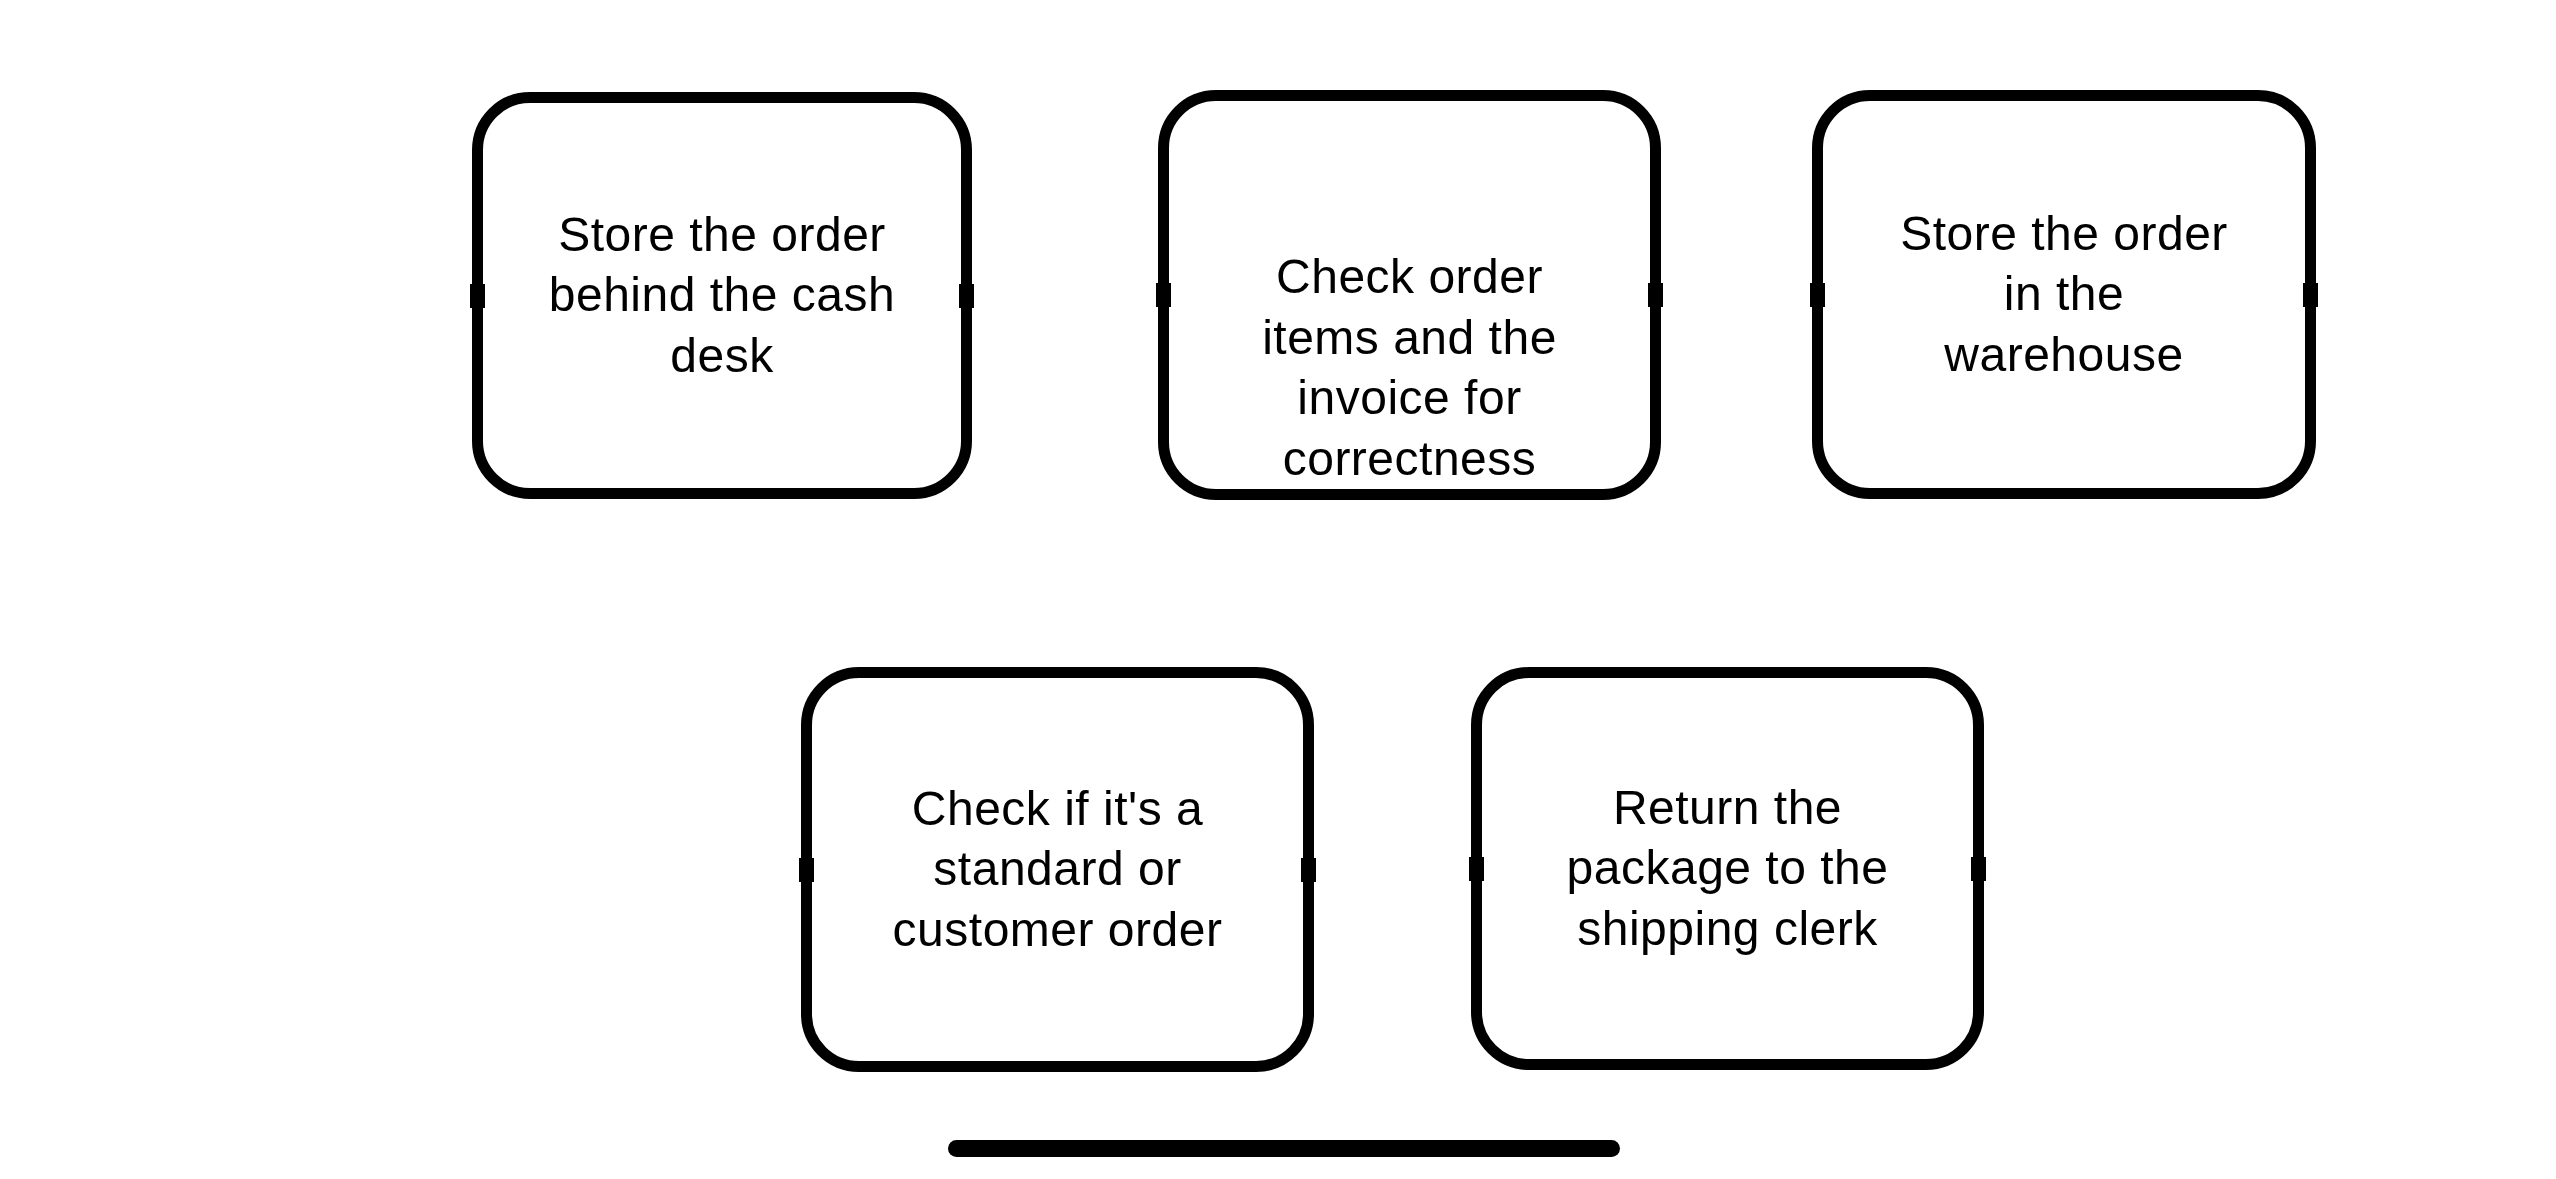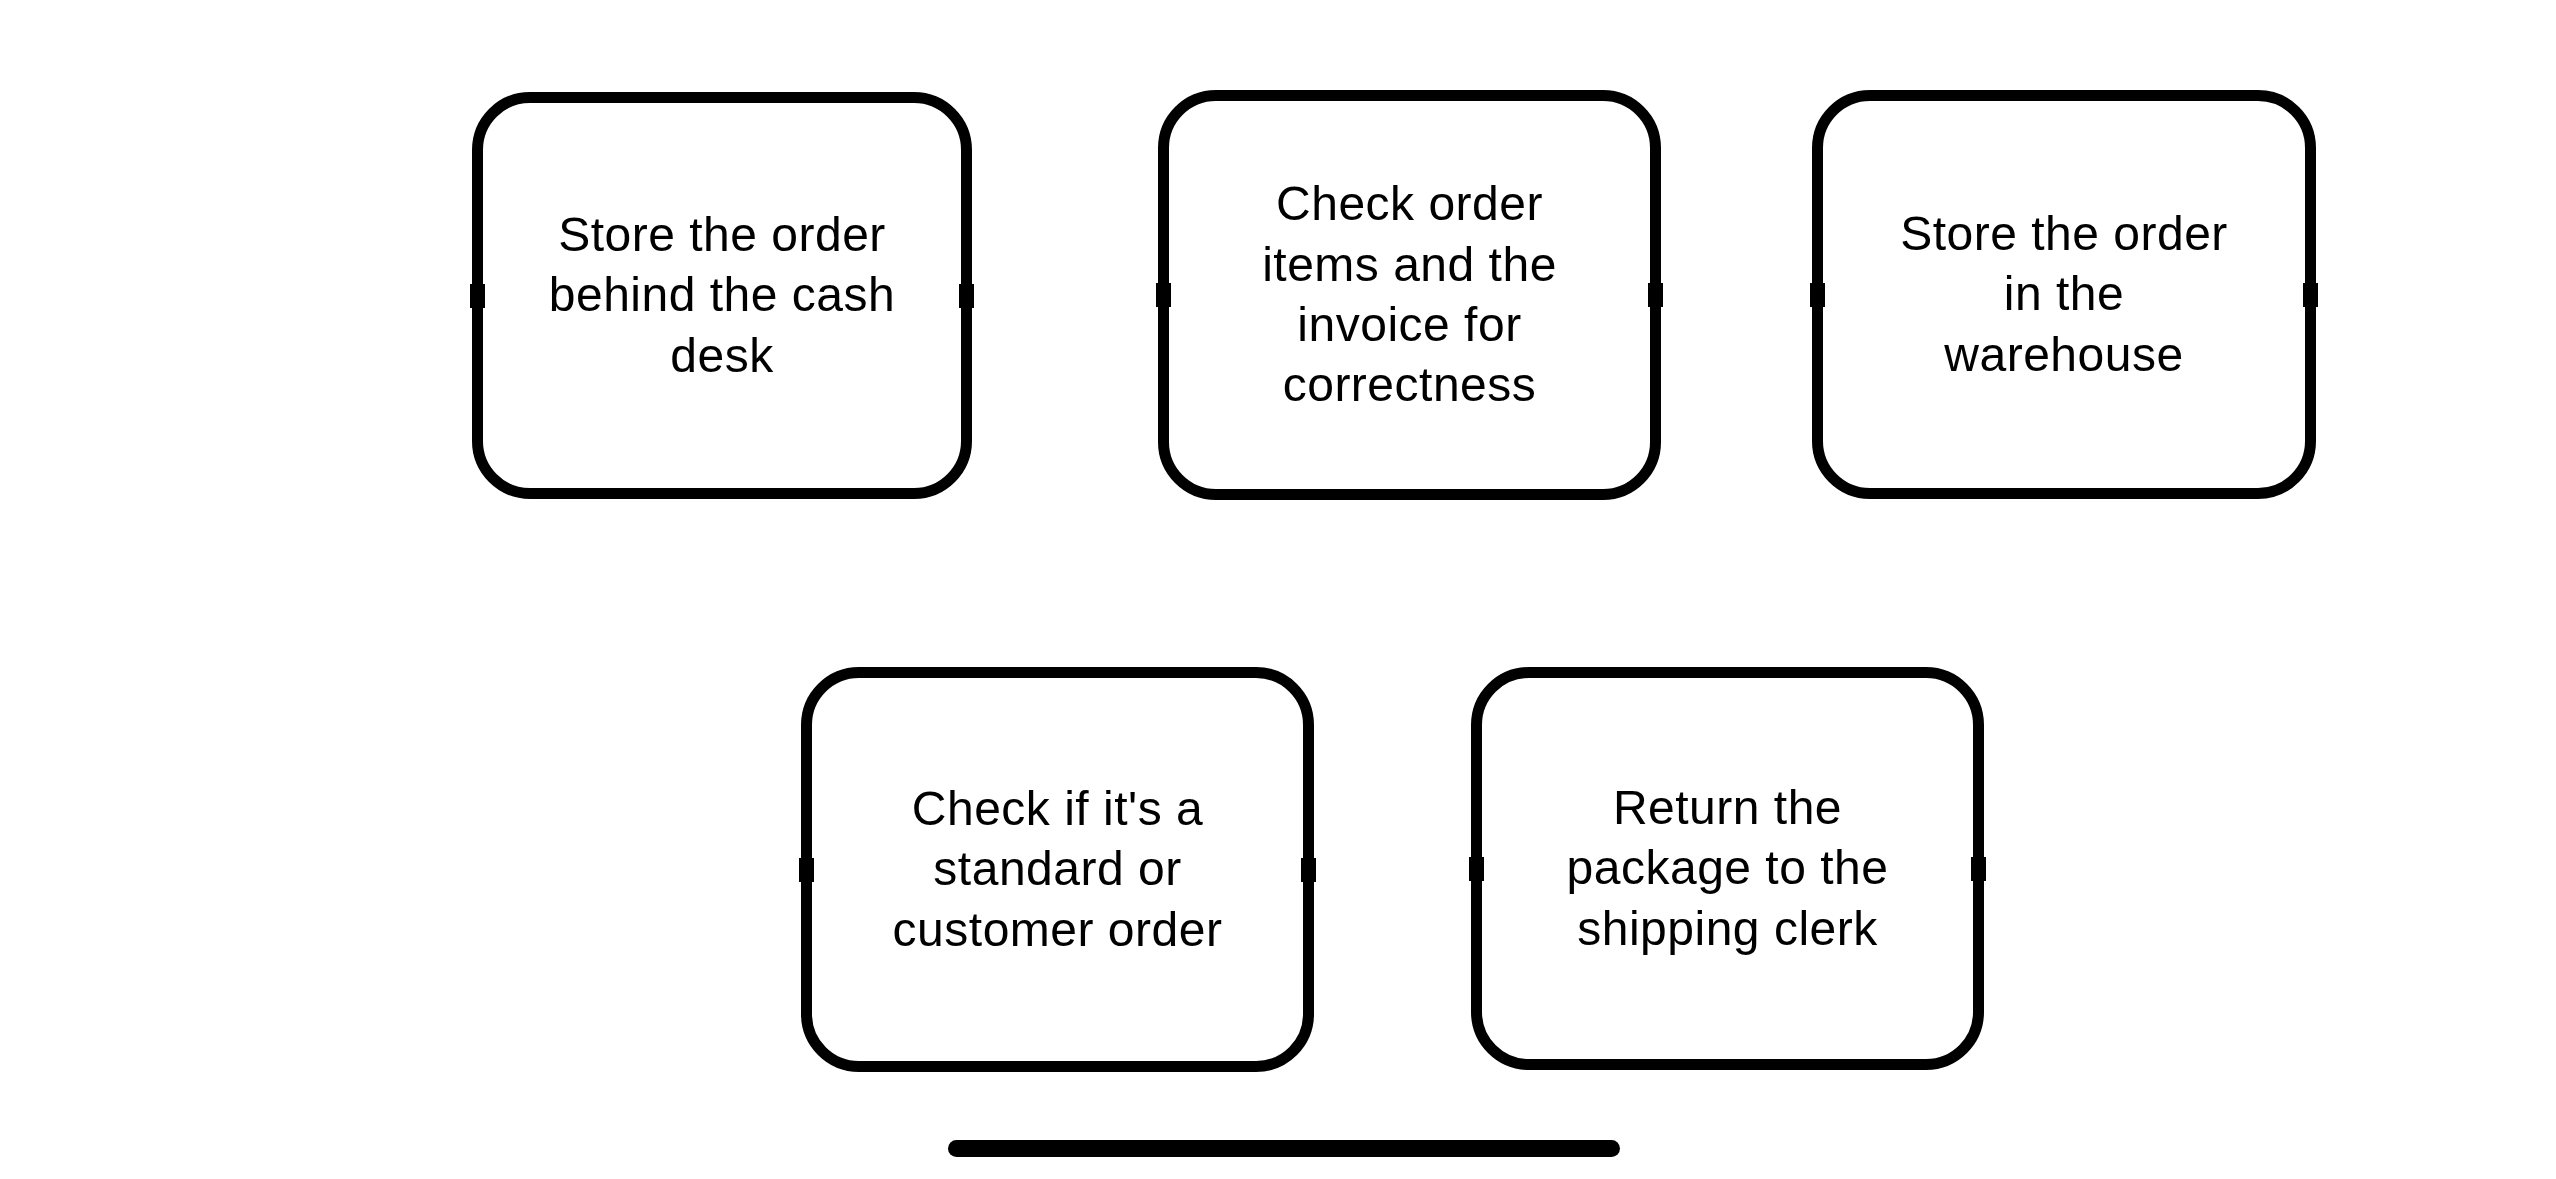--- a/index.html
+++ b/index.html
@@ -41,21 +41,21 @@
     width:15px; height:24px;
     background:var(--ink);
     top:50%;
     transform:translateY(-50%);
   }
   .nub.left{ left:-13px; }
   .nub.right{ right:-13px; }
 
   
   .box-1{ left:472px;  top:92px;  width:500px; height:407px; }
-  .box-2{ left:1158px; top:90px;  width:503px; height:410px; }
+  .box-2{ left:1158px; top:90px;  width:503px; height:410px;align-items:flex-end; }
   .box-3{ left:1812px; top:90px;  width:504px; height:409px; }
   
   .box-4{ left:801px;  top:667px; width:513px; height:405px; }
   .box-5{ left:1471px; top:667px; width:513px; height:403px; }
 
   .home-indicator{
     position:absolute;
     left:948px; top:1140px;
     width:672px; height:17px;
     border-radius:9px;

